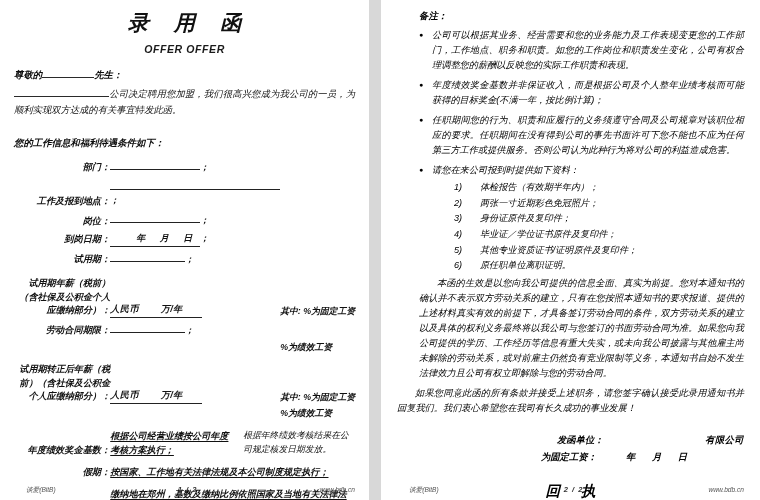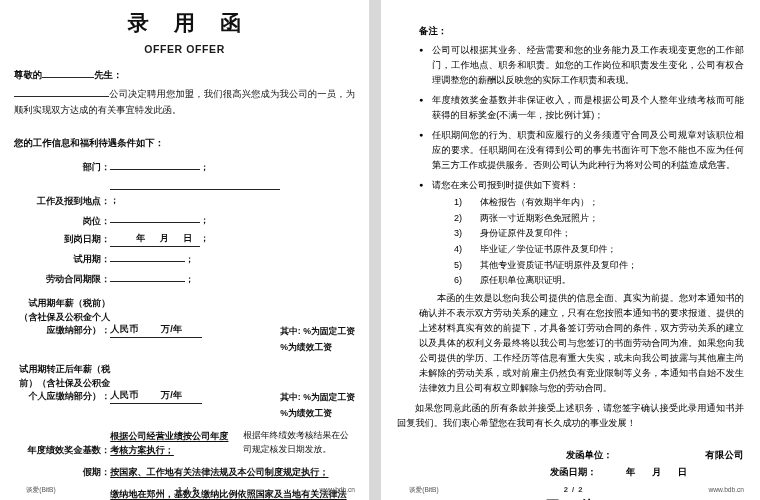--- a/index.html
+++ b/index.html
@@ -11,41 +11,42 @@
     width: 760px;
     height: 500px;
     overflow: hidden;
     font-family: "Liberation Sans", "DejaVu Sans", sans-serif;
   }
   .spread {
     display: flex;
     width: 760px;
     height: 416px;
     background: #e5e5e5;
+    font-style: italic;
   }
   .page {
     background: #ffffff;
     height: 500px;
     box-sizing: border-box;
     position: relative;
     overflow: hidden;
   }
   .page-left {
     width: 369px;
     padding: 6px 14px 0 14px;
   }
   .gutter {
     width: 12px;
     background: #d8d8d8;
     height: 500px;
     flex: none;
   }
   .page-right {
     width: 379px;
-    padding: 21px 16px 0 16px;
+    padding: 6px 16px 0 16px;
   }
 
   
   .doc-title {
     text-align: center;
     font-family: "DejaVu Serif", "Liberation Serif", serif;
     font-size: 21px;
     font-weight: 700;
     letter-spacing: 9px;
     color: #111;
@@ -258,21 +259,21 @@
 
   .sender {
     margin-top: 16px;
     font-size: 9.3px;
     font-weight: 700;
     line-height: 1.85;
   }
   .sender .row {
     display: flex;
     justify-content: flex-end;
-    gap: 0;
+    gap: 9px;
   }
   .sender .k { width: 60px; text-align: left; }
   .sender .v { width: 118px; text-align: right; letter-spacing: 0.4px; }
   .sender .v.dates { text-align: left; padding-left: 16px; letter-spacing: 7px; }
 
   .receipt-title {
     text-align: center;
     font-family: "DejaVu Serif", "Liberation Serif", serif;
     font-size: 14.5px;
     font-weight: 700;
@@ -316,31 +317,31 @@
           <td class="val"><span class="ul-line w-90"></span><span class="semi">；</span></td>
         </tr>
         <tr>
           <td class="lbl">到岗日期：</td>
           <td class="val"><span class="date-line">年  月  日</span><span class="semi">；</span></td>
         </tr>
         <tr>
           <td class="lbl">试用期：</td>
           <td class="val"><span class="ul-line w-75"></span><span class="semi">；</span></td>
         </tr>
-        <tr>
-          <td class="lbl">劳动合同期限：</td>
-          <td class="val"><span class="ul-line w-75"></span><span class="semi">；</span></td>
-        </tr>
-
         <tr>
           <td class="lbl-wrap" style="padding-top:8px;">试用期年薪（税前）（含社保及公积金个人应缴纳部分）：</td>
           <td class="val" style="padding-top:8px;">
             <span class="rmb"><span>人民币</span><span class="gap"></span><span>万/年</span></span>
           </td>
           <td class="pct">其中: %为固定工资</td>
+        </tr>
+
+        <tr>
+          <td class="lbl">劳动合同期限：</td>
+          <td class="val"><span class="ul-line w-75"></span><span class="semi">；</span></td>
         </tr>
         <tr>
           <td></td>
             <td></td>
           <td class="pct pct-second">%为绩效工资</td>
         </tr>
 
         <tr>
           <td class="lbl-wrap" style="padding-top:7px;">试用期转正后年薪（税前）（含社保及公积金个人应缴纳部分）：</td>
           <td class="val" style="padding-top:7px;">
@@ -436,21 +437,21 @@
 
     <div class="body-para" style="padding-left:22px; text-indent:18px;">本函的生效是以您向我公司提供的信息全面、真实为前提。您对本通知书的确认并不表示双方劳动关系的建立，只有在您按照本通知书的要求报道、提供的上述材料真实有效的前提下，才具备签订劳动合同的条件，双方劳动关系的建立以及具体的权利义务最终将以我公司与您签订的书面劳动合同为准。如果您向我公司提供的学历、工作经历等信息有重大失实，或未向我公司披露与其他雇主尚未解除的劳动关系，或对前雇主仍然负有竞业限制等义务，本通知书自始不发生法律效力且公司有权立即解除与您的劳动合同。</div>
     <div class="body-para indent" style="margin-top:5px;">如果您同意此函的所有条款并接受上述职务，请您签字确认接受此录用通知书并回复我们。我们衷心希望您在我司有长久成功的事业发展！</div>
 
     <div class="sender">
       <div class="row">
         <span class="k">发函单位：</span>
         <span class="v">有限公司</span>
       </div>
       <div class="row">
-        <span class="k">发函日期：</span>
+        <span class="k">为固定工资：</span>
         <span class="v dates">年  月  日</span>
       </div>
     </div>
 
     <div class="receipt-title">回  执</div>
 
     <div class="footer" style="left:16px; right:16px;">
       <span>谈爱(BitB)</span>
       <span class="pg">2 / 2</span>
       <span class="site">www.bdb.cn</span>

